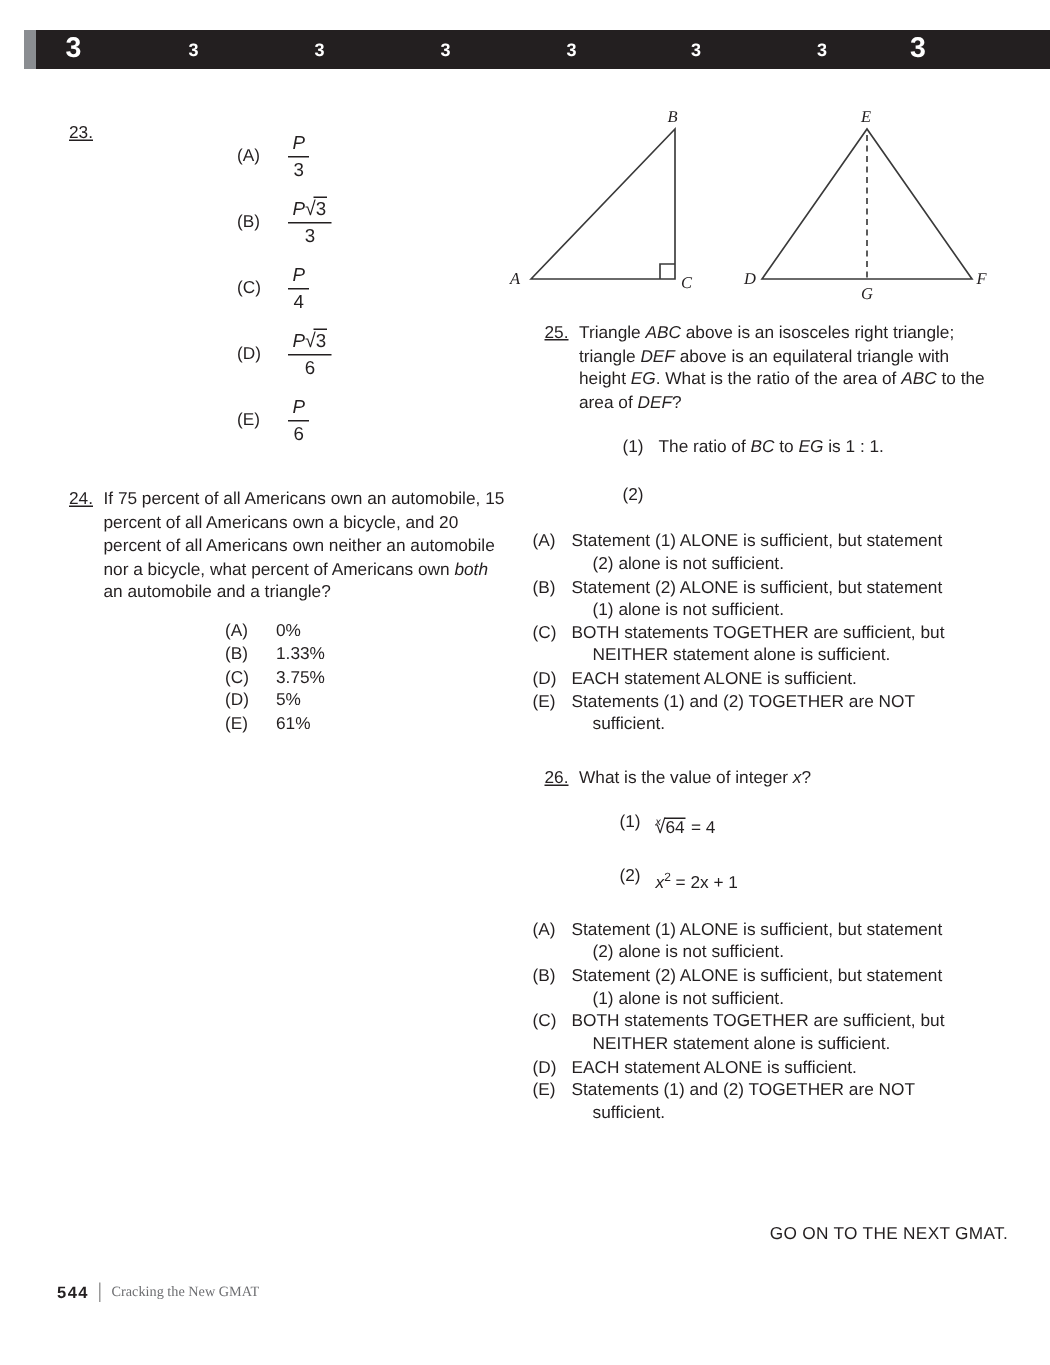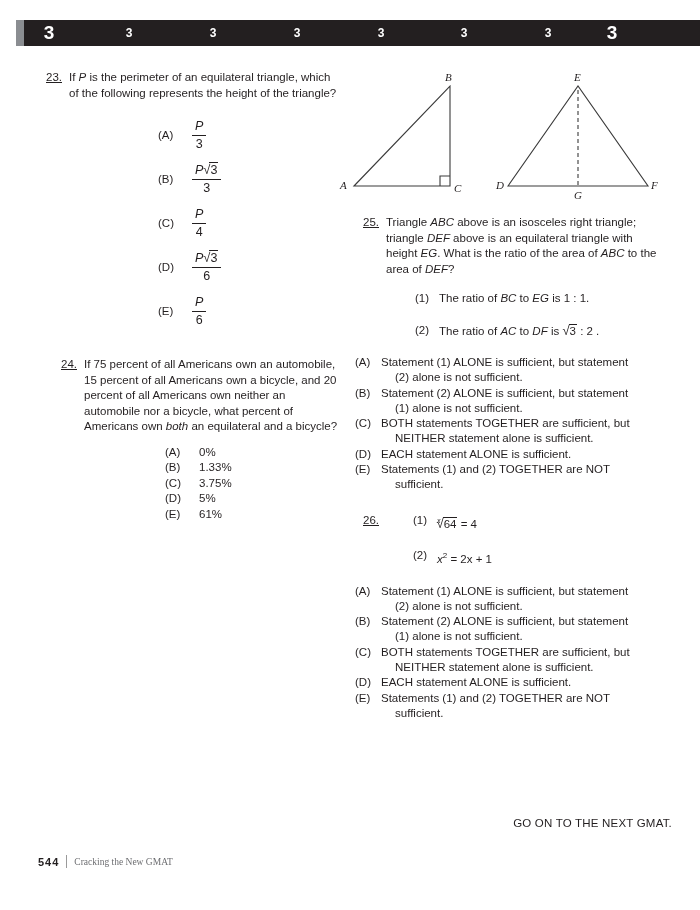--- a/index.html
+++ b/index.html
@@ -220,21 +220,20 @@
       <text class="fig-label" x="321" y="121">F</text>
       <text class="fig-label" x="244" y="131">G</text>
     </g>
   </svg>
 </div>
 
 <div class="col-left">
 
   <div class="qblock">
     <div class="qnum">23.</div>
-    <div class="qtext"><span>If </span><span class="it">P</span><span> is the perimeter of an equilateral triangle, which of the following represents the height of the triangle?</span></div>
 
     <div class="frac-choices">
       <div class="frac-row">
         <span class="lab">(A)</span>
         <span class="frac">
           <span class="num it">P</span>
           <span class="den">3</span>
         </span>
       </div>
       <div class="frac-row">
@@ -261,23 +260,23 @@
       <div class="frac-row">
         <span class="lab">(E)</span>
         <span class="frac">
           <span class="num it">P</span>
           <span class="den">6</span>
         </span>
       </div>
     </div>
   </div>
 
-  <div class="qblock" style="margin-top:24px;margin-left:15px;">
+  <div class="qblock" style="margin-top:24px;">
     <div class="qnum">24.</div>
-    <div class="qtext"><span>If 75 percent of all Americans own an automobile, 15 percent of all Americans own a bicycle, and 20 percent of all Americans own neither an automobile nor a bicycle, what percent of Americans own </span><span class="it">both</span><span> an equilateral and a bicycle?</span></div>
+    <div class="qtext"><span>If 75 percent of all Americans own an automobile, 15 percent of all Americans own a bicycle, and 20 percent of all Americans own neither an automobile nor a bicycle, what percent of Americans own </span><span class="it">both</span><span> an automobile and a triangle?</span></div>
 
     <div class="choices">
       <div class="row">
         <span class="lab">(A)</span>
         <span class="val">0%</span>
       </div>
       <div class="row">
         <span class="lab">(B)</span>
         <span class="val">1.33%</span>
       </div>
@@ -303,21 +302,20 @@
     <div class="qnum">25.</div>
     <div class="qtext"><span>Triangle </span><span class="it">ABC</span><span> above is an isosceles right triangle; triangle </span><span class="it">DEF</span><span> above is an equilateral triangle with height </span><span class="it">EG</span><span>. What is the ratio of the area of </span><span class="it">ABC</span><span> to the area of </span><span class="it">DEF</span><span>?</span></div>
 
     <div class="ds-statements">
       <div class="srow">
         <span class="slab">(1)</span>
         <span><span>The ratio of </span><span class="it">BC</span><span> to </span><span class="it">EG</span><span> is 1 : 1.</span></span>
       </div>
       <div class="srow">
         <span class="slab">(2)</span>
-        <span><span>The ratio of </span><span class="it">AC</span><span> to </span><span class="it">DF</span><span> is </span><span class="rad"><span class="sign">√</span><span class="body">3</span></span><span> : 2 .</span></span>
       </div>
     </div>
 
     <div class="ds-options">
       <div class="orow">
         <span class="olab">(A)</span>
         <span class="otxt"><span>Statement (1) ALONE is sufficient, but statement</span><span class="ind">(2) alone is not sufficient.</span></span>
       </div>
       <div class="orow">
         <span class="olab">(B)</span>
@@ -333,20 +331,21 @@
       </div>
       <div class="orow">
         <span class="olab">(E)</span>
         <span class="otxt"><span>Statements (1) and (2) TOGETHER are NOT</span><span class="ind">sufficient.</span></span>
       </div>
     </div>
   </div>
 
   <div class="qblock" style="margin-top:20px;">
     <div class="qnum">26.</div>
+    <div class="qtext"><span>What is the value of integer </span><span class="it">x</span><span>?</span></div>
 
     <div class="ds-statements" style="margin-left:58px;">
       <div class="srow">
         <span class="slab">(1)</span>
         <span><span class="rad"><span class="rad-idx it">x</span><span class="sign">√</span><span class="body">64</span></span><span> = 4</span></span>
       </div>
       <div class="srow">
         <span class="slab">(2)</span>
         <span><span class="it">x</span><sup style="font-size:8px;">2</sup><span> = 2x + 1</span></span>
       </div>

